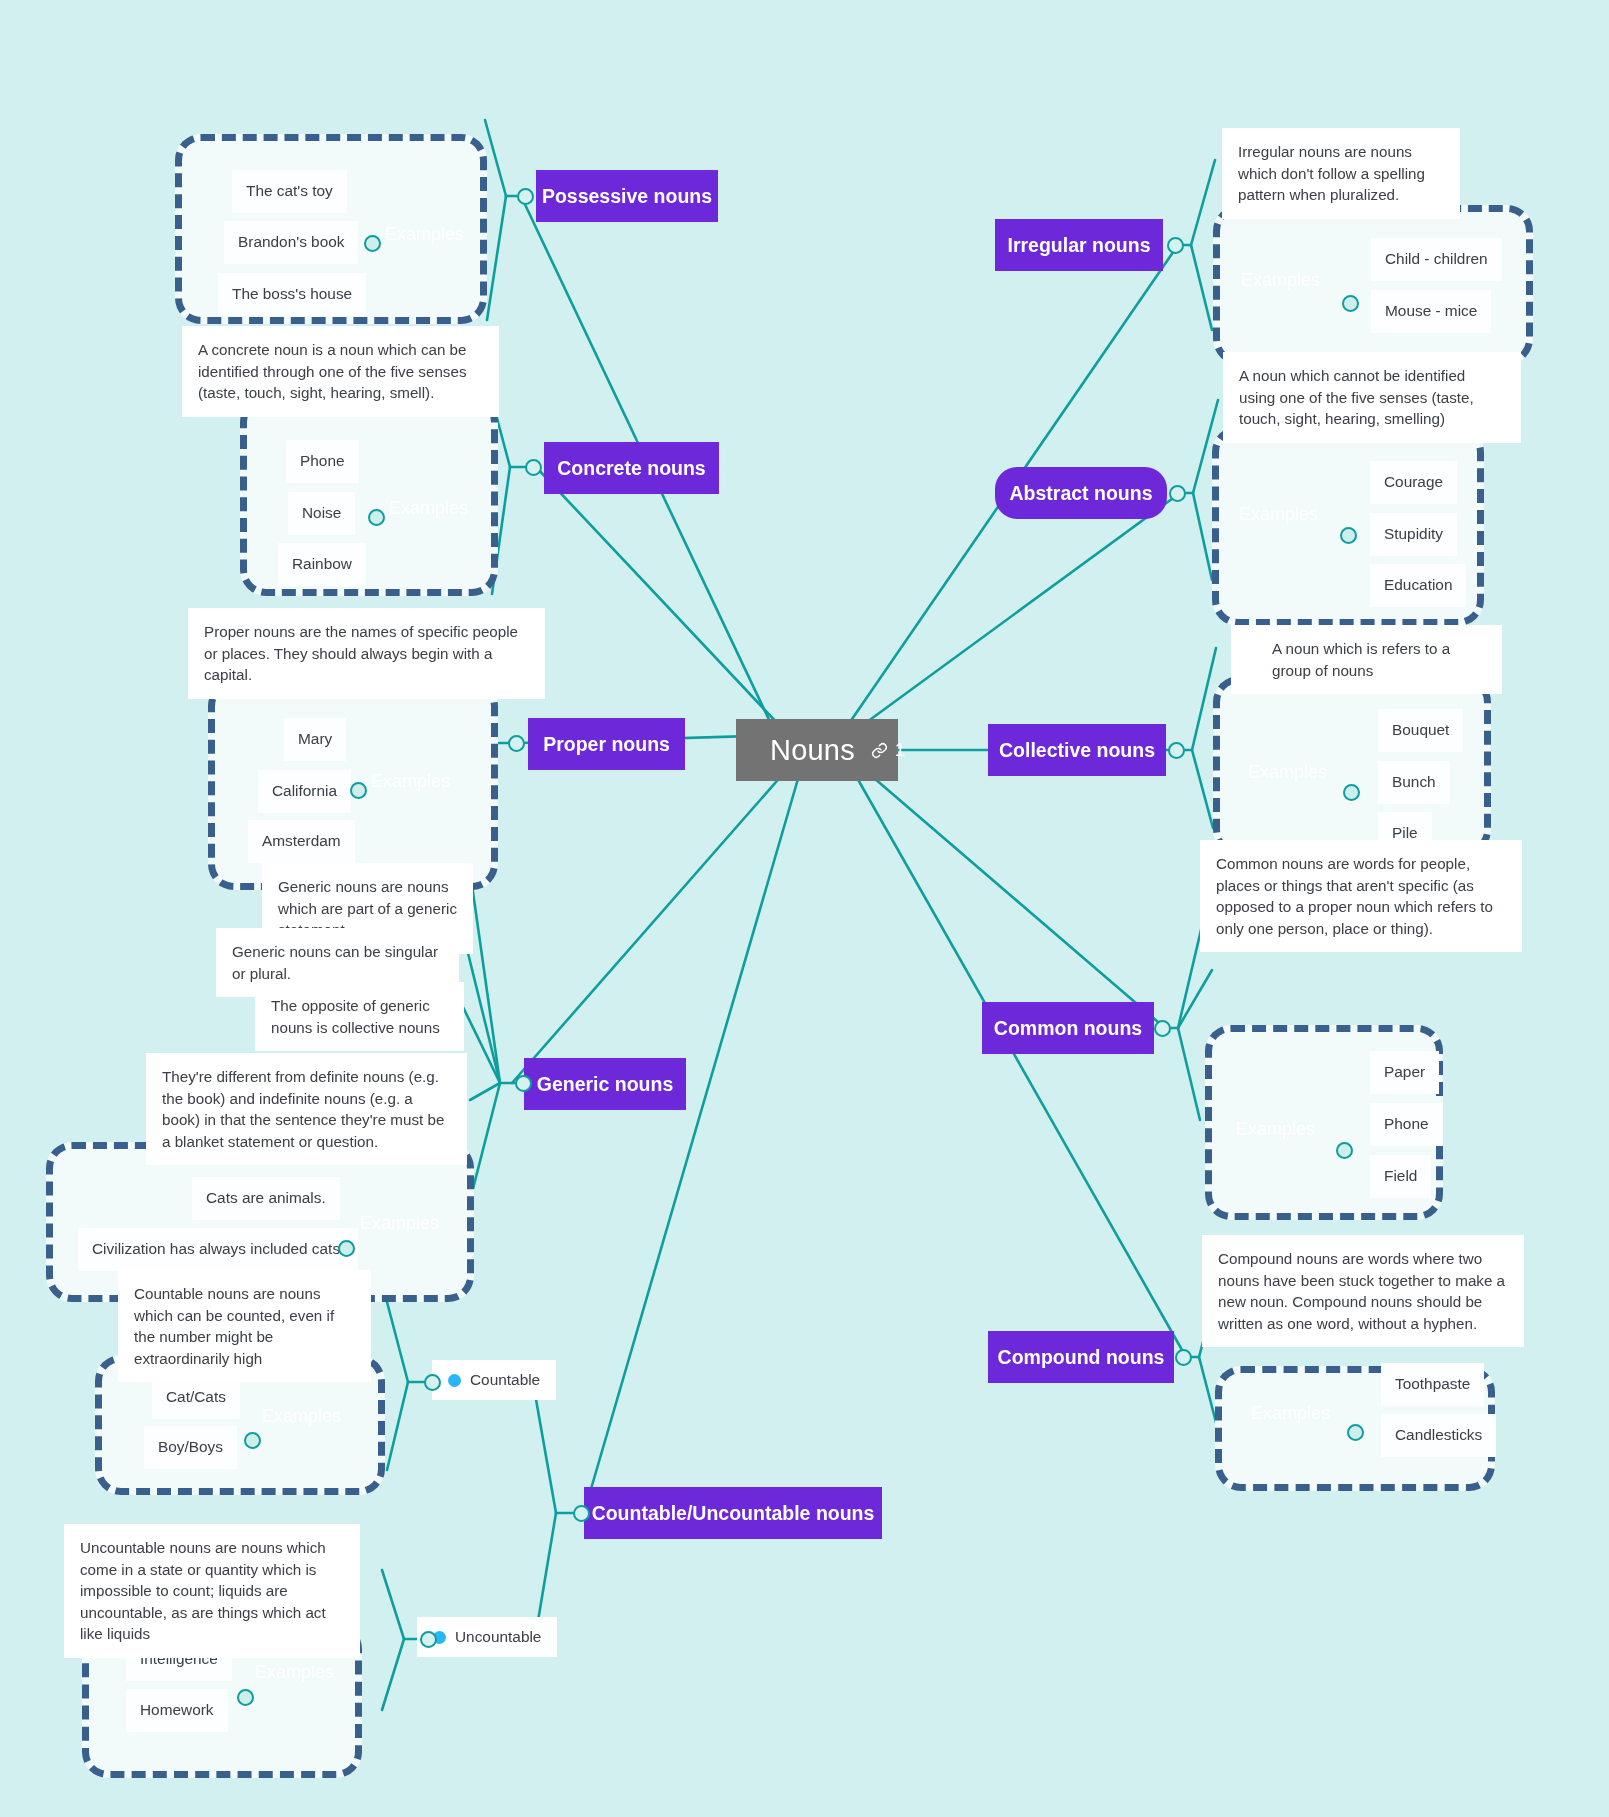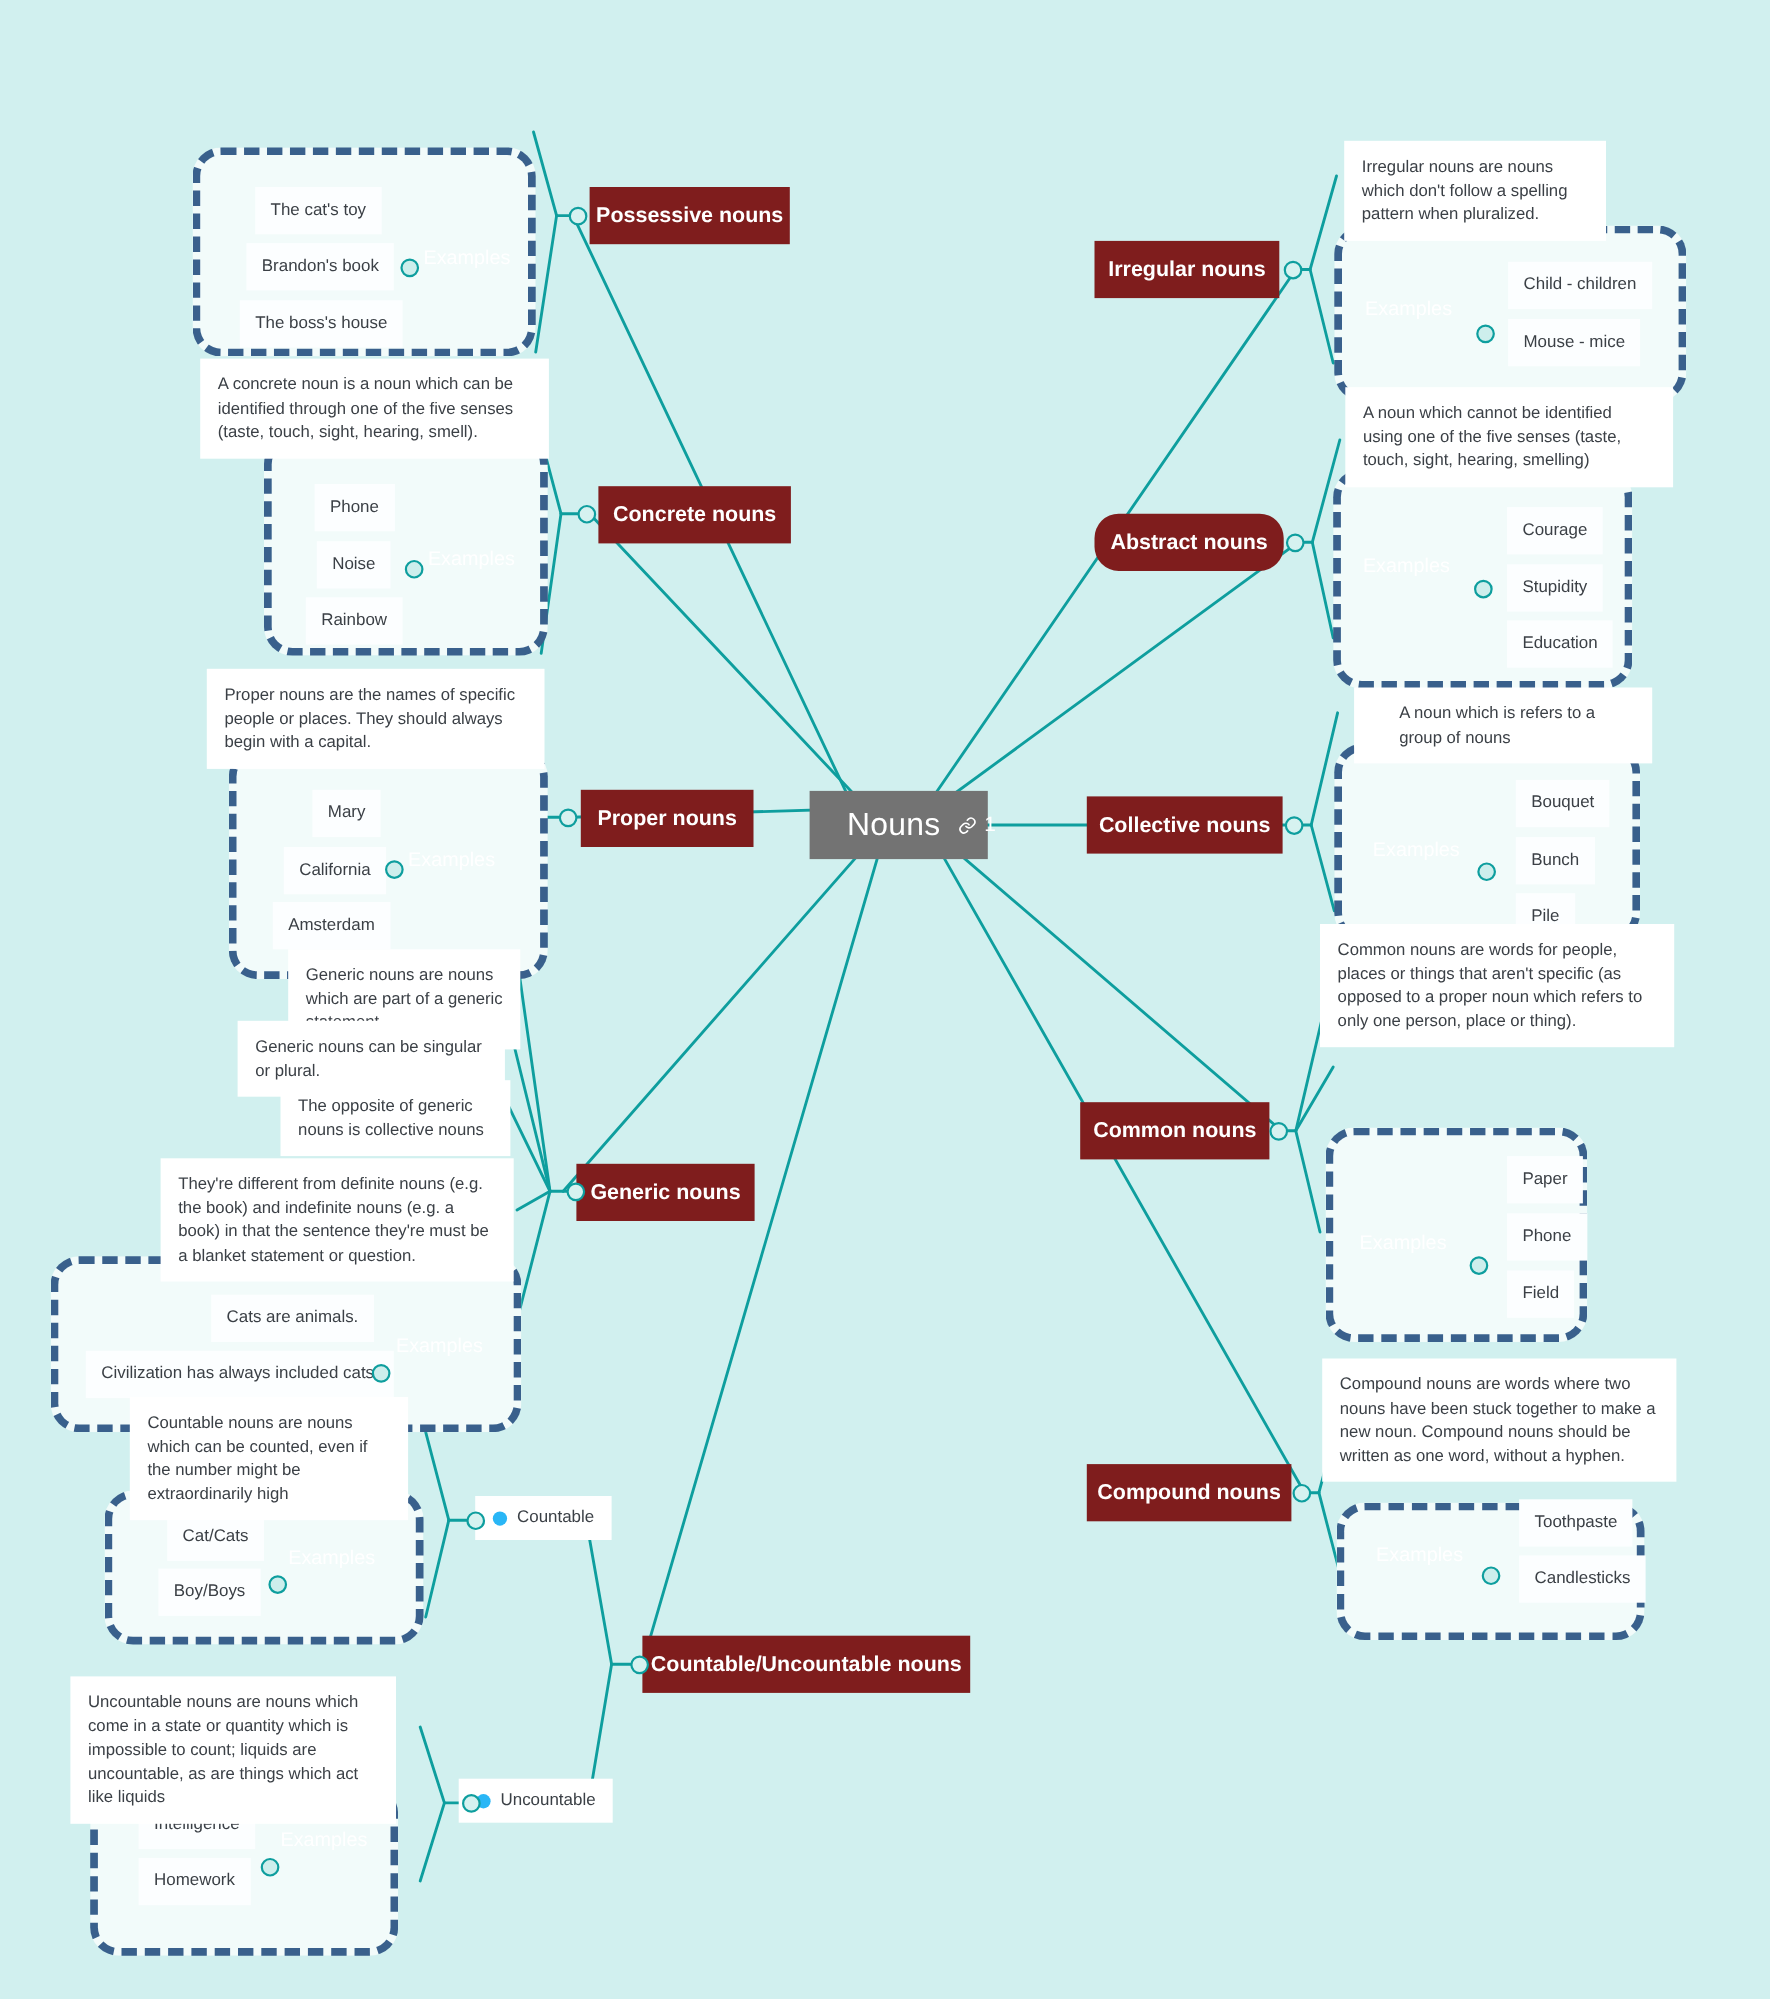--- a/index.html
+++ b/index.html
@@ -31,21 +31,21 @@
     font-size:29px;
     letter-spacing:.2px;
     box-sizing:border-box;
   }
   .root .link-badge{display:flex;align-items:center;gap:7px;font-size:19px;}
   .root svg{display:block;}
 
   
   .branch{
     position:absolute;
-    background:#7f1d1d;
+    background:#6d28d9;
     color:#ffffff;
     font-weight:bold;
     font-size:19.5px;
     display:flex;align-items:center;justify-content:center;
     padding:0 22px;
     box-sizing:border-box;
     white-space:nowrap;
   }
 
   
@@ -277,21 +277,21 @@
   <div class="leaf soft" style="left:1378px;top:812px;">Pile</div>
 
   <div class="leaf soft" style="left:1370px;top:1051px;">Paper</div>
   <div class="leaf soft" style="left:1370px;top:1103px;">Phone</div>
   <div class="leaf soft" style="left:1370px;top:1155px;">Field</div>
 
   <div class="leaf soft" style="left:1381px;top:1363px;">Toothpaste</div>
   <div class="leaf soft" style="left:1381px;top:1414px;">Candlesticks</div>
 
   <div class="note" style="left:182px;top:326px;width:317px;">A concrete noun is a noun which can be identified through one of the five senses (taste, touch, sight, hearing, smell).</div>
-  <div class="note" style="left:188px;top:608px;width:307px;">Proper nouns are the names of specific people or places. They should always begin with a capital.</div>
+  <div class="note" style="left:188px;top:608px;width:357px;">Proper nouns are the names of specific people or places. They should always begin with a capital.</div>
 
   <div class="note" style="left:262px;top:863px;width:211px;">Generic nouns are nouns which are part of a generic statement.</div>
   <div class="note" style="left:216px;top:928px;width:243px;">Generic nouns can be singular or plural.</div>
   <div class="note" style="left:255px;top:982px;width:209px;">The opposite of generic nouns is collective nouns</div>
   <div class="note" style="left:146px;top:1053px;width:321px;">They're different from definite nouns (e.g. the book) and indefinite nouns (e.g. a book) in that the sentence they're must be a blanket statement or question.</div>
 
   <div class="note" style="left:118px;top:1270px;width:253px;">Countable nouns are nouns which can be counted, even if the number might be extraordinarily high</div>
   <div class="note" style="left:64px;top:1524px;width:296px;">Uncountable nouns are nouns which come in a state or quantity which is impossible to count; liquids are uncountable, as are things which act like liquids</div>
 
   <div class="note" style="left:1222px;top:128px;width:238px;">Irregular nouns are nouns which don't follow a spelling pattern when pluralized.</div>

